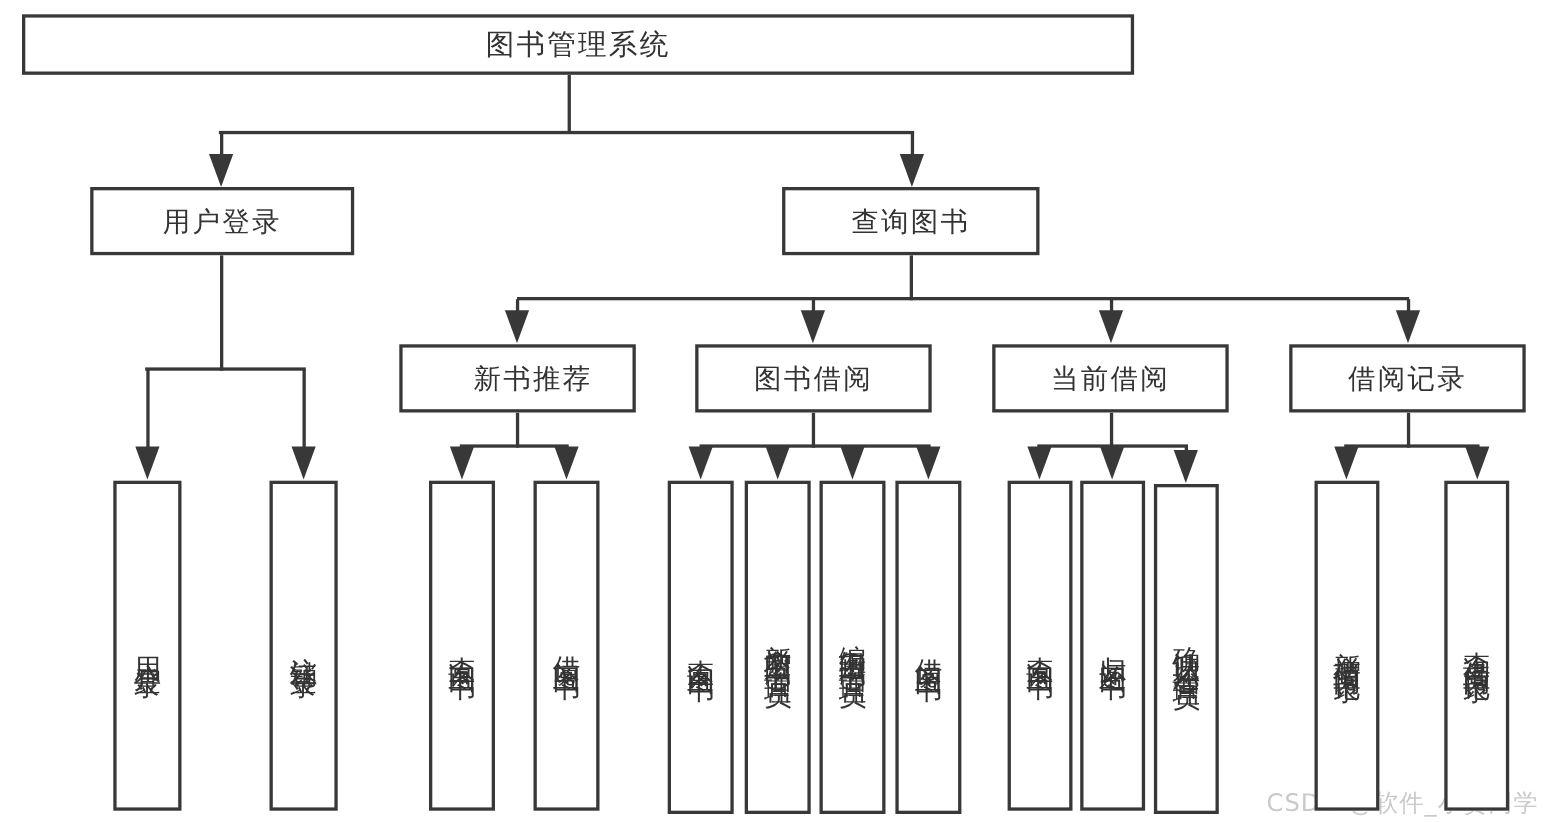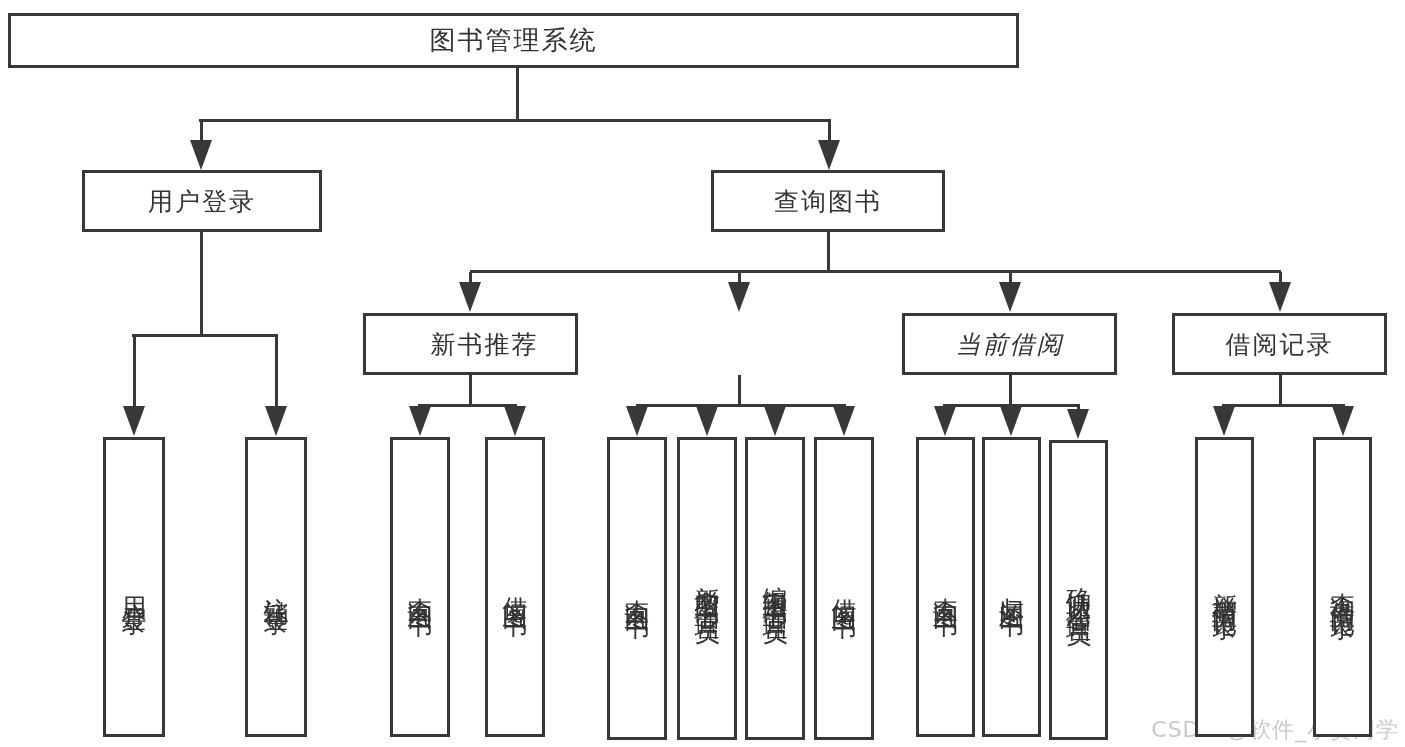--- a/index.html
+++ b/index.html
@@ -98,27 +98,28 @@
     <div class="arrow-stem" style="left: 943.5px; top: 406px; height: 2px;"></div>
     <div class="arrow-head" style="left: 934px; top: 406px;"></div>
     <div class="arrow-stem" style="left: 1009.5px; top: 406px; height: 2px;"></div>
     <div class="arrow-head" style="left: 1000px; top: 406px;"></div>
     <div class="arrow-stem" style="left: 1076.5px; top: 406px; height: 5px;"></div>
     <div class="arrow-head" style="left: 1067px; top: 409px;"></div>
     <div class="arrow-stem" style="left: 1222.5px; top: 406px; height: 2px;"></div>
     <div class="arrow-head" style="left: 1213px; top: 406px;"></div>
     <div class="arrow-stem" style="left: 1341.5px; top: 406px; height: 2px;"></div>
     <div class="arrow-head" style="left: 1332px; top: 406px;"></div>
-    <div class="node root" style="left: 8px; top: 13px; width: 1011px; height: 55px;">图书管理系统</div>
+    <div class="node root" style="left: 20px; top: 13px; width: 1011px; height: 55px;">图书管理系统</div>
     <div class="node" style="left: 82px; top: 170px; width: 240px; height: 62px;">用户登录</div>
     <div class="node" style="left: 711px; top: 170px; width: 234px; height: 62px;">查询图书</div>
     <div class="node vertical" style="left: 103px; top: 437px; width: 62px; height: 300px;">用户登录</div>
     <div class="node vertical" style="left: 245px; top: 437px; width: 62px; height: 300px;">注销登录</div>
     <div class="node" style="left: 363px; top: 313px; width: 215px; height: 62px; padding-left: 28px;">新书推荐</div>
-    <div class="node" style="left: 902px; top: 313px; width: 215px; height: 62px; font-style: italic;">当前借阅</div>
+    <div class="node" style="left: 632px; top: 313px; width: 215px; height: 62px;">图书借阅</div>
+    <div class="node" style="left: 902px; top: 313px; width: 215px; height: 62px;">当前借阅</div>
     <div class="node" style="left: 1172px; top: 313px; width: 215px; height: 62px;">借阅记录</div>
     <div class="node vertical" style="left: 390px; top: 437px; width: 60px; height: 300px;">查询图书</div>
     <div class="node vertical" style="left: 485px; top: 437px; width: 60px; height: 300px;">借阅图书</div>
     <div class="node vertical" style="left: 607px; top: 437px; width: 60px; height: 303px;">查询图书</div>
     <div class="node vertical" style="left: 677px; top: 437px; width: 60px; height: 303px;">新增图书（管理员）</div>
     <div class="node vertical" style="left: 745px; top: 437px; width: 60px; height: 303px;">编辑图书（管理员）</div>
     <div class="node vertical" style="left: 814px; top: 437px; width: 60px; height: 303px;">借阅图书</div>
     <div class="node vertical" style="left: 916px; top: 437px; width: 59px; height: 300px;">查询图书</div>
     <div class="node vertical" style="left: 982px; top: 437px; width: 59px; height: 300px;">归还图书</div>
     <div class="node vertical" style="left: 1049px; top: 440px; width: 59px; height: 300px;">确认归还（管理员）</div>

